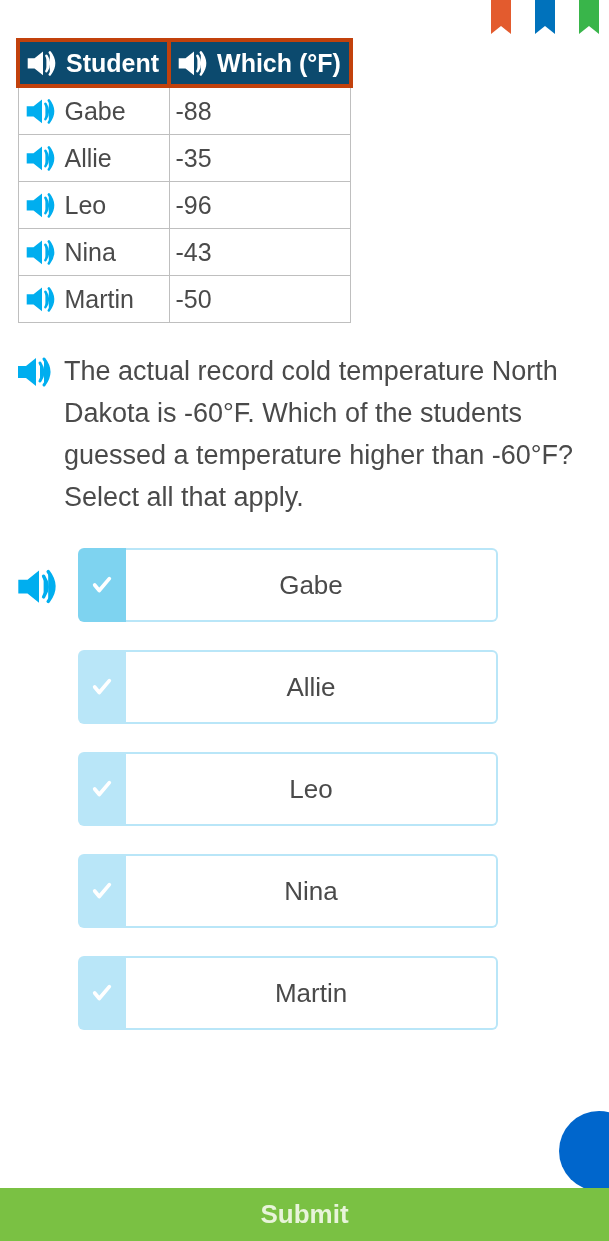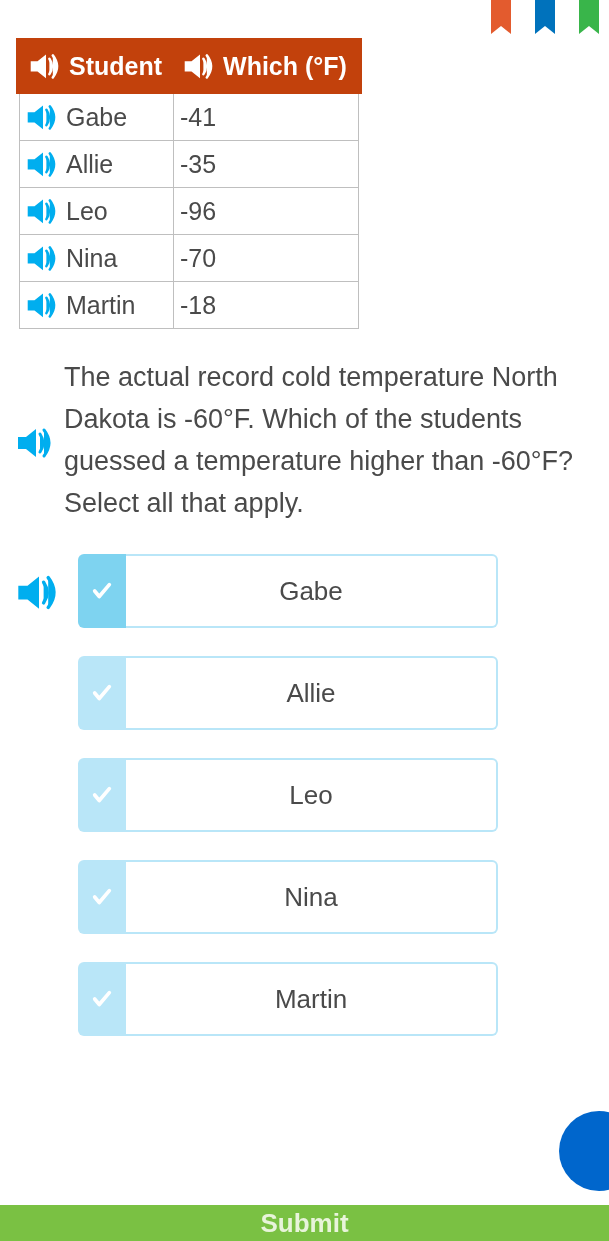--- a/index.html
+++ b/index.html
@@ -25,25 +25,25 @@
   }
   .bookmark svg { display: block; }
   .content {
     padding: 38px 0 0 16px;
   }
   table.data-table {
     border-collapse: collapse;
     font-size: 25px;
   }
   table.data-table th {
-    background: #c2410c;
+    background: #0c4a6e;
     color: #fff;
     font-weight: bold;
     padding: 6px 8px 6px 6px;
-    border: 7px solid #c2410c;
+    border: 4px solid #c2410c;
     text-align: left;
     white-space: nowrap;
   }
   table.data-table td {
     border: 1px solid #bfbfbf;
     padding: 8px 10px 8px 6px;
     color: #4a4a4a;
     font-size: 25px;
     vertical-align: middle;
   }
@@ -61,21 +61,21 @@
     flex: 0 0 auto;
   }
   .audio-icon.white svg path, .audio-icon.white svg polygon { fill: #fff; }
   .audio-icon.blue svg path, .audio-icon.blue svg polygon { fill: #00aeef; }
   .question {
     margin-top: 28px;
     font-size: 27px;
     color: #4a4a4a;
     line-height: 1.55;
     display: flex;
-    align-items: center;
+    align-items: flex-start;
   }
   .question .audio-icon {
     flex: 0 0 auto;
     margin-right: 8px;
     margin-top: 4px;
     width: 40px;
     height: 34px;
   }
   .answers-wrap {
     display: flex;
@@ -126,21 +126,21 @@
     justify-content: center;
     font-size: 26px;
     color: #4a4a4a;
     background: #fff;
   }
   .submit-bar {
     position: absolute;
     left: 0;
     right: 0;
     bottom: 0;
-    height: 36px;
+    height: 53px;
     background: #7ac143;
     color: #e8f4da;
     font-size: 26px;
     font-weight: bold;
     display: flex;
     align-items: center;
     justify-content: center;
   }
   .blue-circle {
     position: absolute;
@@ -210,21 +210,21 @@
               <span class="audio-icon blue" style="color: rgb(0, 174, 239);">
                 <svg viewBox="0 0 40 34">
                   <polygon points="2,11 10,11 20,3 20,31 10,23 2,23" fill="#00aeef"></polygon>
                   <path d="M24 8 Q30 17 24 26" fill="none" stroke="currentColor" stroke-width="3" stroke-linecap="round"></path>
                   <path d="M28 4 Q38 17 28 30" fill="none" stroke="currentColor" stroke-width="3" stroke-linecap="round"></path>
                 </svg>
               </span>
               <span>Gabe</span>
             </div>
           </td>
-          <td>-41</td>
+          <td>-88</td>
         </tr>
         <tr>
           <td>
             <div class="td-inner">
               <span class="audio-icon blue" style="color: rgb(0, 174, 239);">
                 <svg viewBox="0 0 40 34">
                   <polygon points="2,11 10,11 20,3 20,31 10,23 2,23" fill="#00aeef"></polygon>
                   <path d="M24 8 Q30 17 24 26" fill="none" stroke="currentColor" stroke-width="3" stroke-linecap="round"></path>
                   <path d="M28 4 Q38 17 28 30" fill="none" stroke="currentColor" stroke-width="3" stroke-linecap="round"></path>
                 </svg>
@@ -255,36 +255,36 @@
               <span class="audio-icon blue" style="color: rgb(0, 174, 239);">
                 <svg viewBox="0 0 40 34">
                   <polygon points="2,11 10,11 20,3 20,31 10,23 2,23" fill="#00aeef"></polygon>
                   <path d="M24 8 Q30 17 24 26" fill="none" stroke="currentColor" stroke-width="3" stroke-linecap="round"></path>
                   <path d="M28 4 Q38 17 28 30" fill="none" stroke="currentColor" stroke-width="3" stroke-linecap="round"></path>
                 </svg>
               </span>
               <span>Nina</span>
             </div>
           </td>
-          <td>-70</td>
+          <td>-43</td>
         </tr>
         <tr>
           <td>
             <div class="td-inner">
               <span class="audio-icon blue" style="color: rgb(0, 174, 239);">
                 <svg viewBox="0 0 40 34">
                   <polygon points="2,11 10,11 20,3 20,31 10,23 2,23" fill="#00aeef"></polygon>
                   <path d="M24 8 Q30 17 24 26" fill="none" stroke="currentColor" stroke-width="3" stroke-linecap="round"></path>
                   <path d="M28 4 Q38 17 28 30" fill="none" stroke="currentColor" stroke-width="3" stroke-linecap="round"></path>
                 </svg>
               </span>
               <span>Martin</span>
             </div>
           </td>
-          <td>-18</td>
+          <td>-50</td>
         </tr>
       </tbody>
   </table>
 
   <div class="question">
     <span class="audio-icon blue" style="color: rgb(0, 174, 239);">
         <svg viewBox="0 0 40 34">
           <polygon points="2,11 10,11 20,3 20,31 10,23 2,23" fill="#00aeef"></polygon>
           <path d="M24 8 Q30 17 24 26" fill="none" stroke="currentColor" stroke-width="3" stroke-linecap="round"></path>
           <path d="M28 4 Q38 17 28 30" fill="none" stroke="currentColor" stroke-width="3" stroke-linecap="round"></path>

